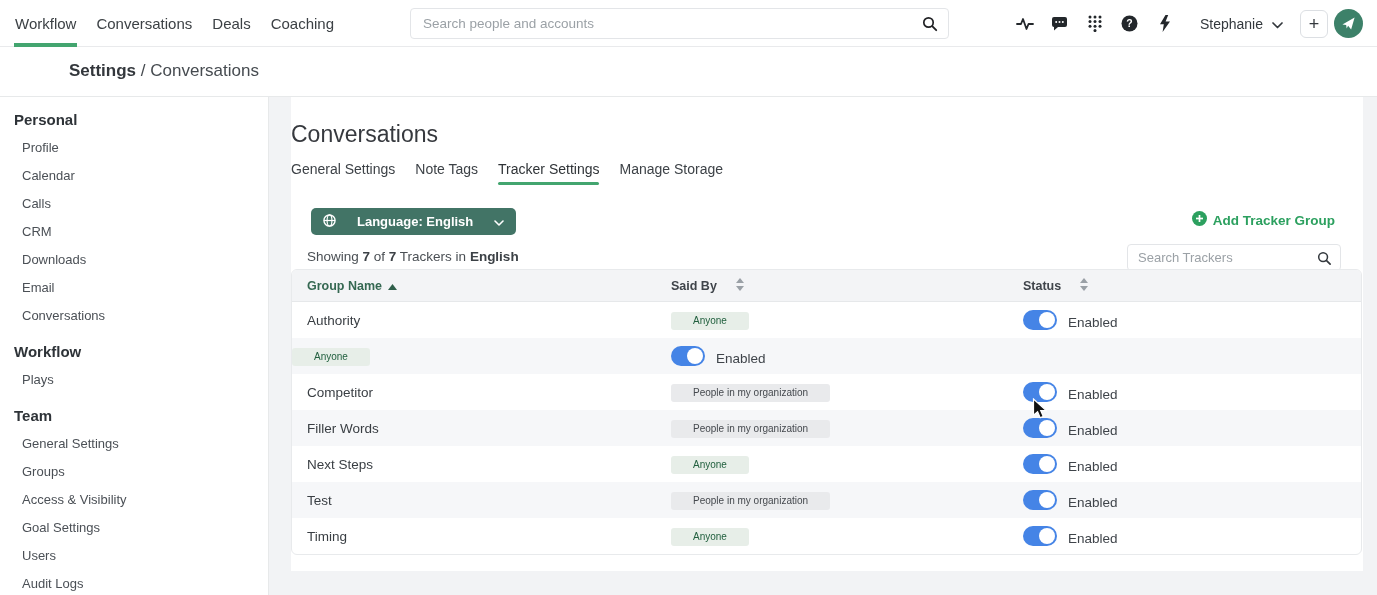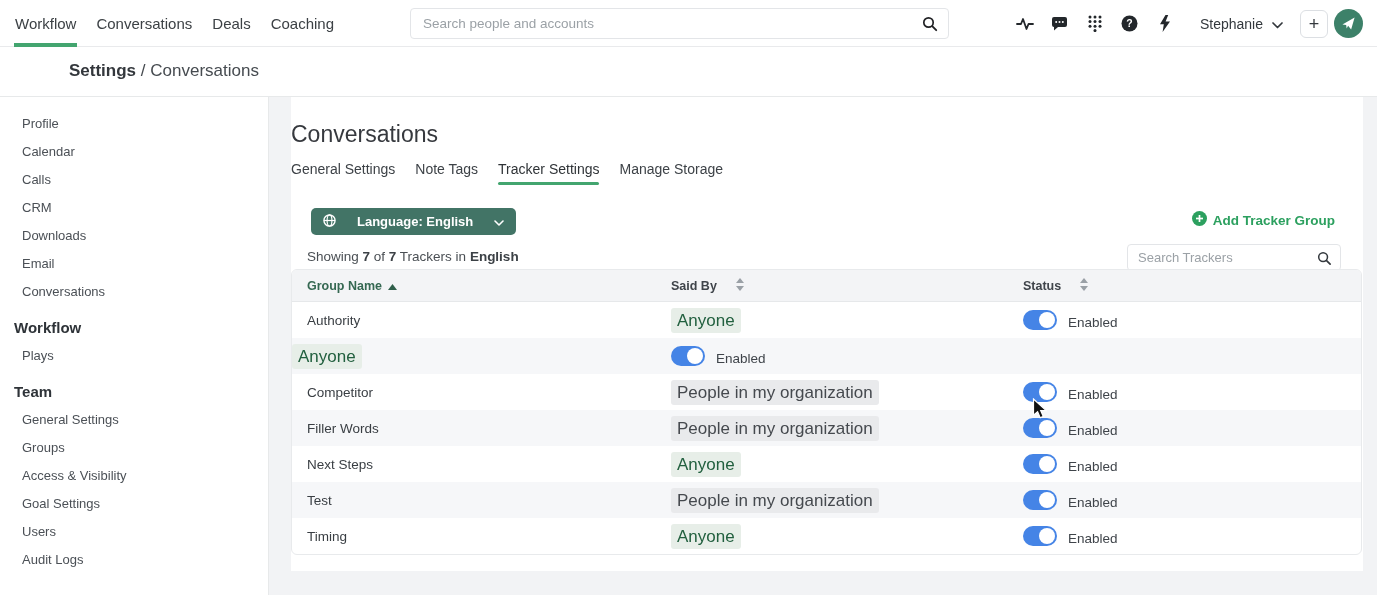--- a/index.html
+++ b/index.html
@@ -53,21 +53,21 @@
 
   
   .table { position:absolute; left:0; top:172px; width:1071px; border:1px solid #e8eaec; border-radius:6px; overflow:hidden; background:#fff; }
   .thead { display:grid; grid-template-columns:379px 352px auto; height:32px; background:#f3f4f6; align-items:center; border-bottom:1px solid #e6e8ea; font-size:12.5px; font-weight:600; }
   .th { display:flex; align-items:center; gap:6px; cursor:default; }
   .th-name { padding-left:15px; color:#356852; }
   .th-said, .th-status { color:#3f444a;gap:19px; }
   .trow { display:grid; grid-template-columns:379px 352px auto; height:36px; align-items:center; }
   .trow:nth-child(even) { background:#f6f7f9; }
   .cell-name { padding-left:15px; font-weight:500; font-size:13.5px; color:#393e43; }
-  .badge { display:inline-block; font-size:17px; padding:4px 6px; border-radius:3px; line-height:1; }
+  .badge { display:inline-block; font-size:10px; padding:4px 22px; border-radius:3px; line-height:1; }
   .badge-anyone { color:#22603f; background:#e7eee8; }
   .badge-org { color:#45494e; background:#e9eaec; }
   .cell-status { display:flex; align-items:flex-end; gap:11px; }
   .toggle { position:relative; width:34px; height:20px; border-radius:10px; background:#4584e6; flex:0 0 auto; }
   .toggle::after { content:""; position:absolute; right:2px; top:2px; width:16px; height:16px; border-radius:50%; background:#fff; }
   .status-label { font-size:13.5px; color:#3f444a; }
 
   .cursor { position:absolute; left:1032px; top:398px; z-index:50; pointer-events:none; }
 </style>
 </head>
@@ -158,20 +158,21 @@
   </header>
 
   <div class="crumbbar">
     <div class="crumb">
       <span class="crumb-section">Settings</span><span> / </span><span>Conversations</span>
     </div>
   </div>
 
   <aside class="sidebar">
   <div class="side-section">
+    <div class="side-title">Personal</div>
     <div>
   <div class="side-item">Profile</div>
 
   <div class="side-item">Calendar</div>
 
   <div class="side-item">Calls</div>
 
   <div class="side-item">CRM</div>
 
   <div class="side-item">Downloads</div>

